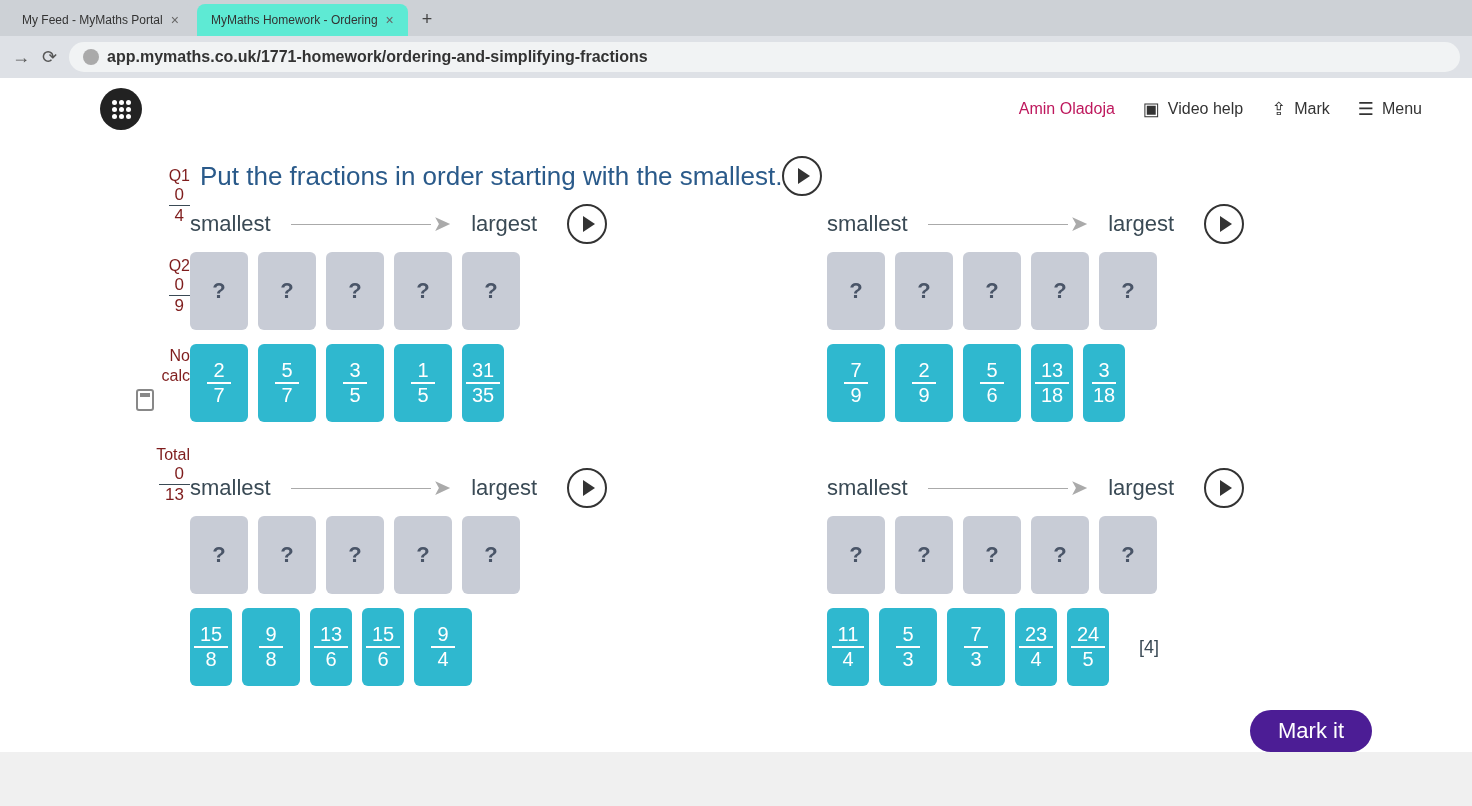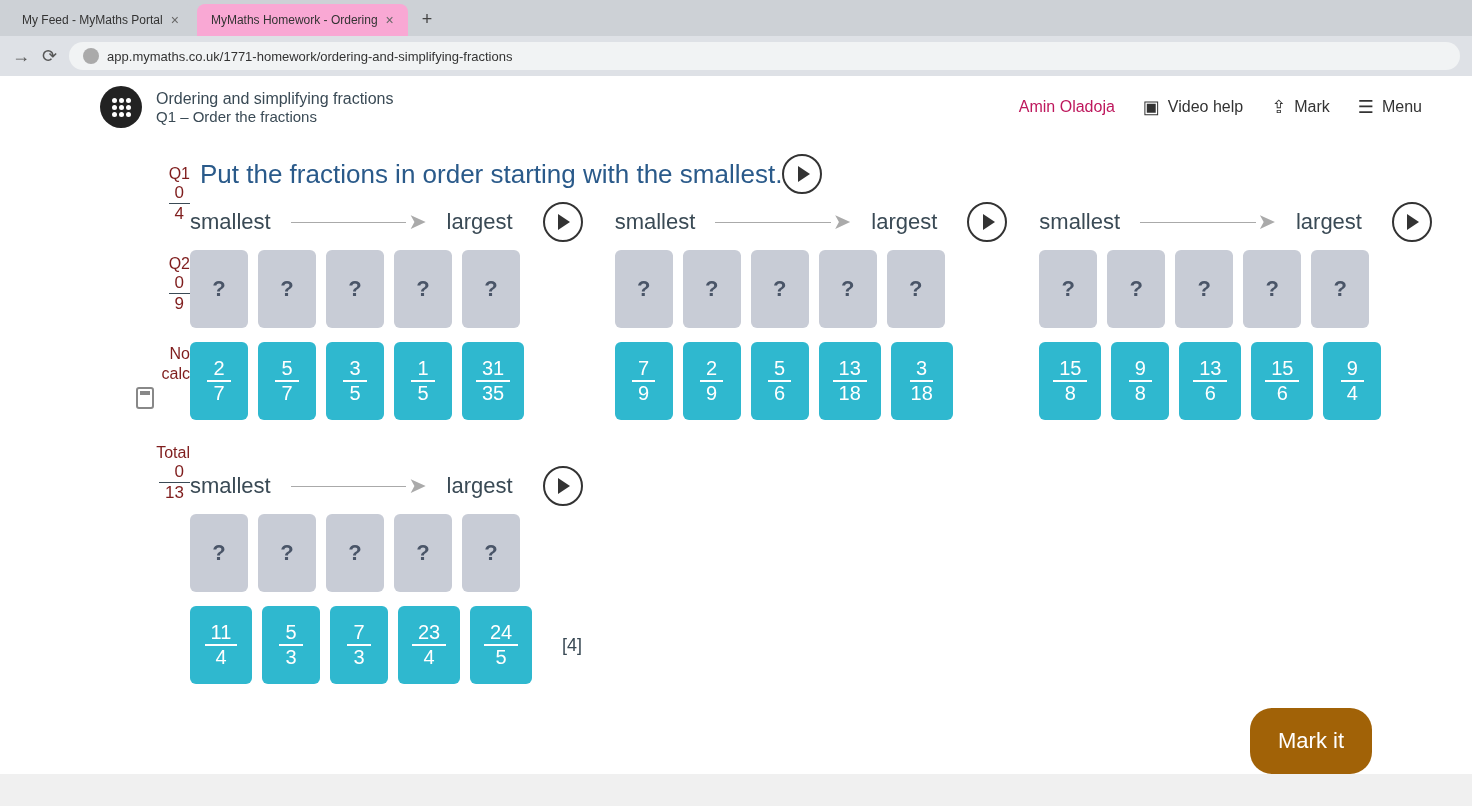--- a/index.html
+++ b/index.html
@@ -2,26 +2,26 @@
 <html><head>
 <meta charset="utf-8">
 <style>
 * { margin: 0; padding: 0; box-sizing: border-box; }
 body { font-family: Arial, sans-serif; background: #f0f0f0; width: 1472px; height: 806px; overflow: hidden; }
 
 
 .browser-chrome { background: #dee1e6; }
 .tab-bar { display: flex; align-items: flex-end; height: 36px; padding-left: 8px; background: #cdd1d6; }
 .tab { padding: 8px 14px; background: #cdd1d6; border-radius: 8px 8px 0 0; margin-right: 4px; font-size: 12px; color: #333; display: flex; align-items: center; gap: 8px; cursor: pointer; }
-.tab.active { background: #f9a8d4; }
+.tab.active { background: #5eead4; }
 .tab-close { font-size: 14px; color: #666; }
 .tab-new { padding: 6px 10px; color: #444; font-size: 18px; cursor: pointer; }
 .url-bar-row { display: flex; align-items: center; padding: 6px 12px; gap: 12px; }
 .nav-btn { font-size: 18px; color: #555; cursor: pointer; }
-.url-bar { flex: 1; background: #f1f3f4; border-radius: 20px; padding: 6px 14px; font-size: 13px; color: #333; display: flex; align-items: center; gap: 8px; }
+.url-bar { flex: 1; background: #f1f3f4; border-radius: 20px; padding: 6px 14px; font-size: 16px; color: #333; display: flex; align-items: center; gap: 8px; font-weight: bold; }
 .url-icon { width: 16px; height: 16px; background: #aaa; border-radius: 50%; display: inline-block; }
 
 
 .app-area { background: #fff; position: relative; }
 .app-header { display: flex; align-items: center; padding: 10px 20px 6px 100px; gap: 14px; }
 .app-icon { width: 42px; height: 42px; background: #222; border-radius: 50%; display: flex; align-items: center; justify-content: center; color: #fff; font-size: 20px; }
 .app-icon-grid { display: grid; grid-template-columns: repeat(3, 5px); grid-template-rows: repeat(3, 5px); gap: 2px; }
 .app-icon-grid span { background: #fff; border-radius: 50%; }
 .app-titles { flex: 1; color: #3a4a55; }
 .app-title { font-size: 16px; }
@@ -39,36 +39,36 @@
 .sb-frac .bot { padding: 0 6px; }
 .sb-label { font-size: 16px; line-height: 1.2; }
 .sb-calc-icon { width: 18px; height: 22px; border: 2px solid #888; border-radius: 3px; margin: 4px auto; position: relative; }
 .sb-calc-icon::before { content: ''; position: absolute; top: 2px; left: 2px; right: 2px; height: 4px; background: #888; }
 
 .content { flex: 1; padding-top: 20px; }
 .instruction-row { display: flex; align-items: center; gap: 0; color: #2a5a8a; font-size: 26px; margin-bottom: 8px; padding-left: 10px; }
 .play-btn { width: 40px; height: 40px; border: 2px solid #333; border-radius: 50%; display: inline-flex; align-items: center; justify-content: center; cursor: pointer; background: #fff; }
 .play-btn::after { content: ''; width: 0; height: 0; border-left: 12px solid #333; border-top: 8px solid transparent; border-bottom: 8px solid transparent; margin-left: 3px; }
 
-.sets-grid { display: grid; grid-template-columns: 1fr 1fr 1fr; column-gap: 120px; row-gap: 30px; gap: 32px; }
+.sets-grid { display: grid; grid-template-columns: 1fr 1fr; column-gap: 120px; row-gap: 30px; gap: 32px; }
 .set { }
 .set-header { display: flex; align-items: center; gap: 20px; margin-bottom: 8px; color: #3a4a55; font-size: 22px; }
 .set-header .line { flex: 1; height: 1px; background: #aaa; max-width: 140px; }
 .set-header .arrow { color: #aaa; margin-left: -18px; }
 .card-row { display: flex; gap: 10px; margin-bottom: 14px; }
 .card { width: 58px; height: 78px; border-radius: 6px; display: flex; align-items: center; justify-content: center; font-size: 22px; font-weight: bold; cursor: pointer; }
 .card.slot { background: #c8ccd6; color: #4a5568; }
 .card.frac { background: #2fb8cf; color: #fff; font-weight: normal; flex-direction: column; }
 .card.frac .n { border-bottom: 2px solid #fff; padding: 0 6px; font-size: 20px; }
 .card.frac .d { padding: 0 6px; font-size: 20px; }
-.card.frac.wide { width: 62px; }
+.card.frac.wide { width: 42px; }
 .marks { color: #3a4a55; font-size: 18px; align-self: center; margin-left: 20px; }
 
 .footer-row { display: flex; justify-content: flex-end; padding: 10px 60px 0 0; }
-.mark-btn { background: #a16207; color: #fff; font-size: 22px; padding: 20px 28px; border-radius: 22px; cursor: pointer; border: none; }
+.mark-btn { background: #4c1d95; color: #fff; font-size: 22px; padding: 8px 28px; border-radius: 22px; cursor: pointer; border: none; }
 </style>
 </head>
 <body>
 
 <div class="browser-chrome">
   <div class="tab-bar">
     <div class="tab">
       <span>My Feed - MyMaths Portal</span>
       <span class="tab-close">×</span>
     </div>
@@ -96,24 +96,20 @@
           <span></span>
           <span></span>
           <span></span>
           <span></span>
           <span></span>
           <span></span>
           <span></span>
           <span></span>
         </div>
     </div>
-    <div class="app-titles">
-      <div class="app-title">Ordering and simplifying fractions</div>
-      <div class="app-subtitle">Q1 – Order the fractions</div>
-    </div>
     <div class="header-right">
       <span style="font-size:16px;color:#be185d;">Amin Oladoja</span>
       <div class="hr-item">
         <span class="hr-icon">▣</span>
         <span>Video help</span>
       </div>
       <div class="hr-item">
         <span class="hr-icon">⇪</span>
         <span>Mark</span>
       </div>

